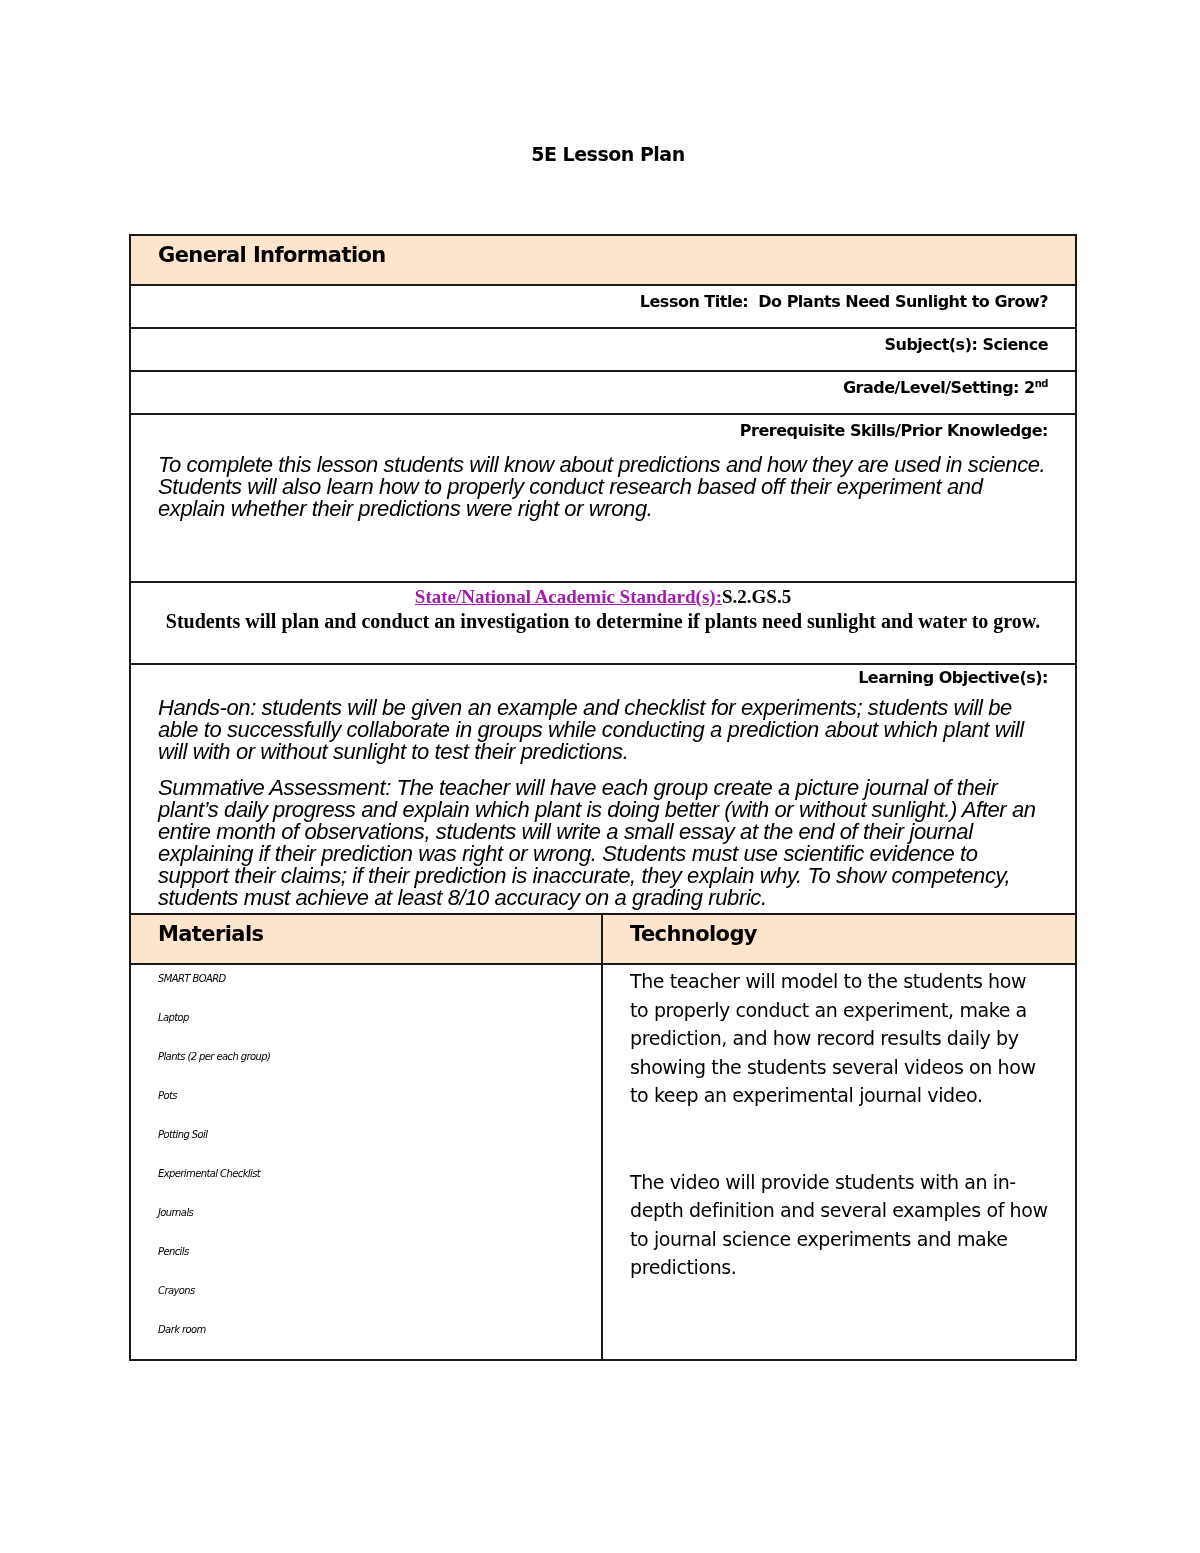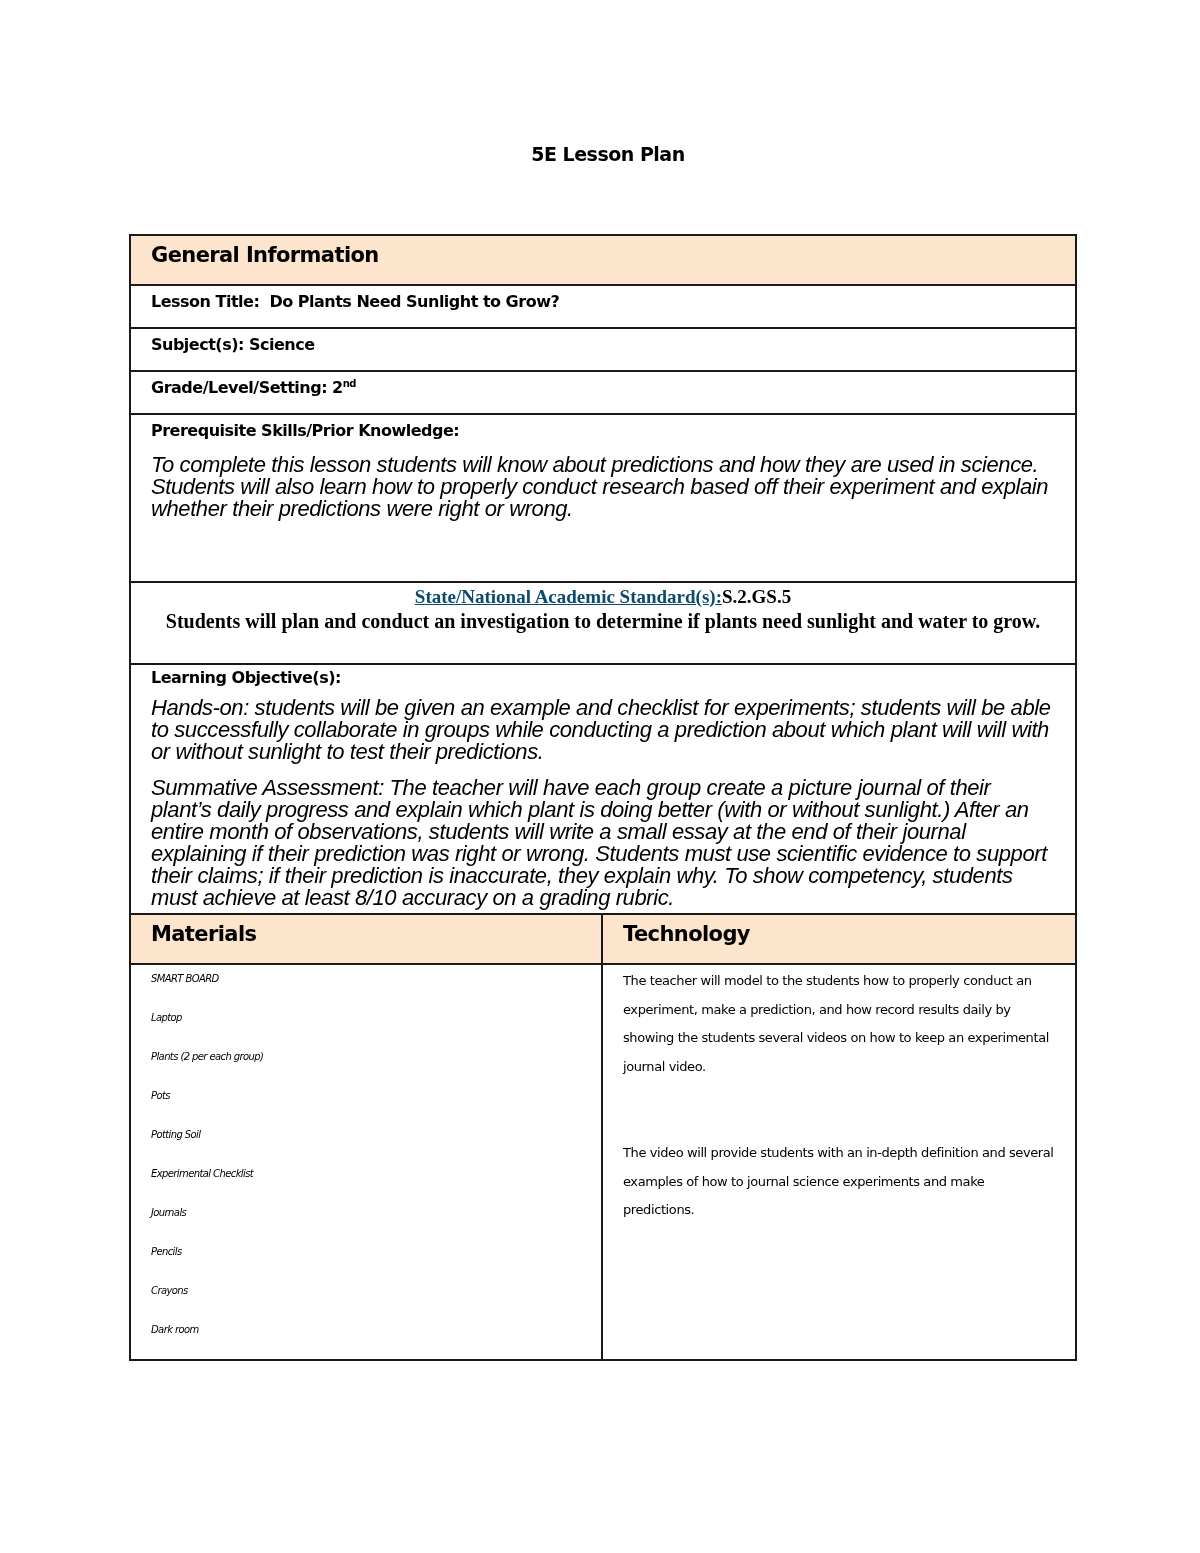--- a/index.html
+++ b/index.html
@@ -6,54 +6,54 @@
   body { width: 1200px; height: 1553px; position: relative; font-family: "Liberation Sans", sans-serif; color: #000; }
   .page-title {
     position: absolute; top: 143px; left: 8px; width: 1200px; text-align: center;
     font-family: "DejaVu Sans", sans-serif; font-size: 19px; font-weight: bold; letter-spacing: -0.5px;
   }
   .lesson-table {
     position: absolute; left: 129px; top: 234px; width: 946px;
     border-collapse: collapse; table-layout: fixed;
   }
   .lesson-table td {
-    border: 2px solid #1a1a1a; vertical-align: top; padding: 0 20px;
+    border: 2px solid #1a1a1a; vertical-align: top; padding: 0 27px;
   }
   .section-header td { background: #fce4cd; height: 48px; }
   .section-header .hdr {
     font-family: "DejaVu Sans", sans-serif; font-weight: bold; font-size: 21px;
     letter-spacing: -0.6px; padding-top: 7px; display: block;
   }
   .label-row td { height: 41px; }
   .lbl {
     font-family: "DejaVu Sans", sans-serif; font-weight: bold; font-size: 16px; letter-spacing: -0.5px;
-    display: block; padding-top: 6px;
+    display: block; padding-top: 6px; text-align: right;
   }
   .lbl sup { font-size: 10px; }
   .italic-body {
     font-family: "Liberation Sans", sans-serif; font-style: italic; font-size: 22px;
     line-height: 22px; letter-spacing: -0.4px; margin: 14px 0 0 0;
   }
   .prereq td { height: 166px; }
   .standard-cell { text-align: center; font-family: "Liberation Serif", serif; font-weight: bold; }
   .standard-line1 { font-size: 19px; padding-top: 3px; display: block; }
-  .standard-link { color: #0c4a6e; text-decoration: underline; }
+  .standard-link { color: #a21caf; text-decoration: underline; }
   .standard-code { }
   .standard-desc { font-size: 20px; line-height: 27px; display: block; }
   .objectives td { height: 248px; }
   .objectives .italic-body { margin-top: 10px; }
   .objectives .para2 { margin-top: 14px; }
   .materials-list { list-style: none; margin: 0; padding: 4px 0 0 0; }
   .materials-list li {
     font-family: "DejaVu Sans", sans-serif; font-style: italic; font-size: 10px; letter-spacing: -0.6px;
     height: 39px; line-height: 20px;
   }
   .mat-row td { height: 386px; }
   .tech-text {
-    font-family: "DejaVu Sans", sans-serif; font-size: 13px; line-height: 28.5px; letter-spacing: -0.4px;
+    font-family: "DejaVu Sans", sans-serif; font-size: 19px; line-height: 28.5px; letter-spacing: -0.4px;
     margin: 2px 0 0 0;
   }
   .tech-text.p2 { margin-top: 58px; }
 </style>
 </head>
 <body>
 
 <div class="page-title">5E Lesson Plan</div>
 
 <table class="lesson-table">

